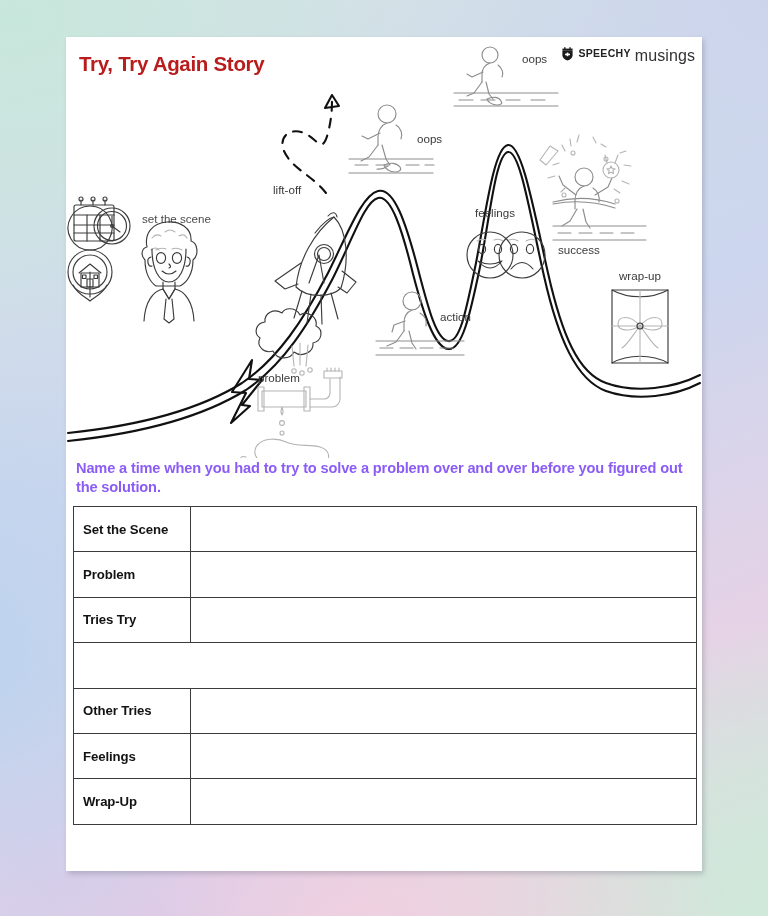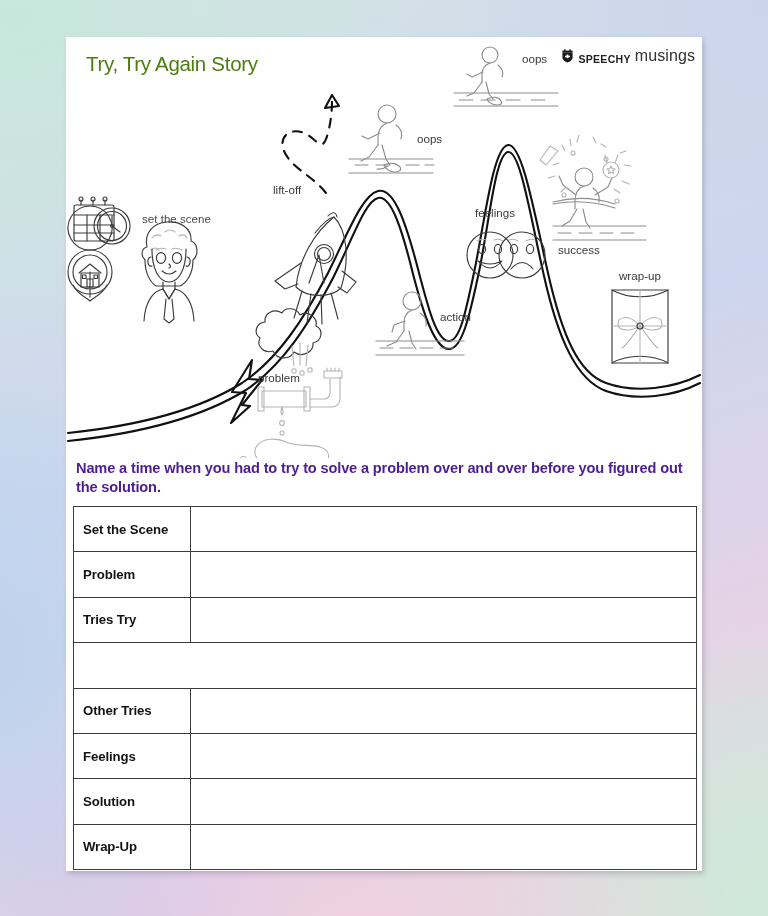--- a/index.html
+++ b/index.html
@@ -42,33 +42,33 @@
   }
 
   
   .header {
     position: absolute;
     left: 0; right: 0; top: 0;
     height: 50px;
   }
   .title {
     position: absolute;
-    left: 20px;
+    left: 13px;
     top: 15px;
     font-size: 20.5px;
-    font-weight: normal;
+    font-weight: bold;
     letter-spacing: -0.3px;
-    color: #4d7c0f;
+    color: #b91c1c;
   }
   .brand {
     position: absolute;
     right: 7px;
     top: 10px;
     display: flex;
-    align-items: flex-end;
+    align-items: flex-start;
     gap: 4px;
     font-size: 11px;
     color: #222;
     white-space: nowrap;
   }
   .brand-mark { display: block; }
   .brand-strong { font-weight: bold; letter-spacing: 0.3px; font-size: 10.5px; }
   .brand-light  { font-weight: normal; letter-spacing: 0.1px; font-size: 16px; color: #333; }
 
   
@@ -83,21 +83,21 @@
 
   
   .prompt {
     position: absolute;
     left: 10px;
     top: 422px;
     width: 610px;
     font-size: 14.6px;
     font-weight: bold;
     line-height: 1.32;
-    color: #4c1d95;
+    color: #8b5cf6;
     letter-spacing: -0.15px;
   }
 
   
   .table {
     position: absolute;
     left: 7px;
     top: 469px;
     width: 624px;
     border: 1.6px solid #3b3b3b;
@@ -480,22 +480,18 @@
     </div>
     <div class="trow">
       <div class="tlabel">Other Tries</div>
       <div class="tfield"></div>
     </div>
     <div class="trow">
       <div class="tlabel">Feelings</div>
       <div class="tfield"></div>
     </div>
     <div class="trow">
-      <div class="tlabel">Solution</div>
-      <div class="tfield"></div>
-    </div>
-    <div class="trow">
       <div class="tlabel">Wrap-Up</div>
       <div class="tfield"></div>
     </div>
   </div>
 
 </div>
 
 </body></html>

